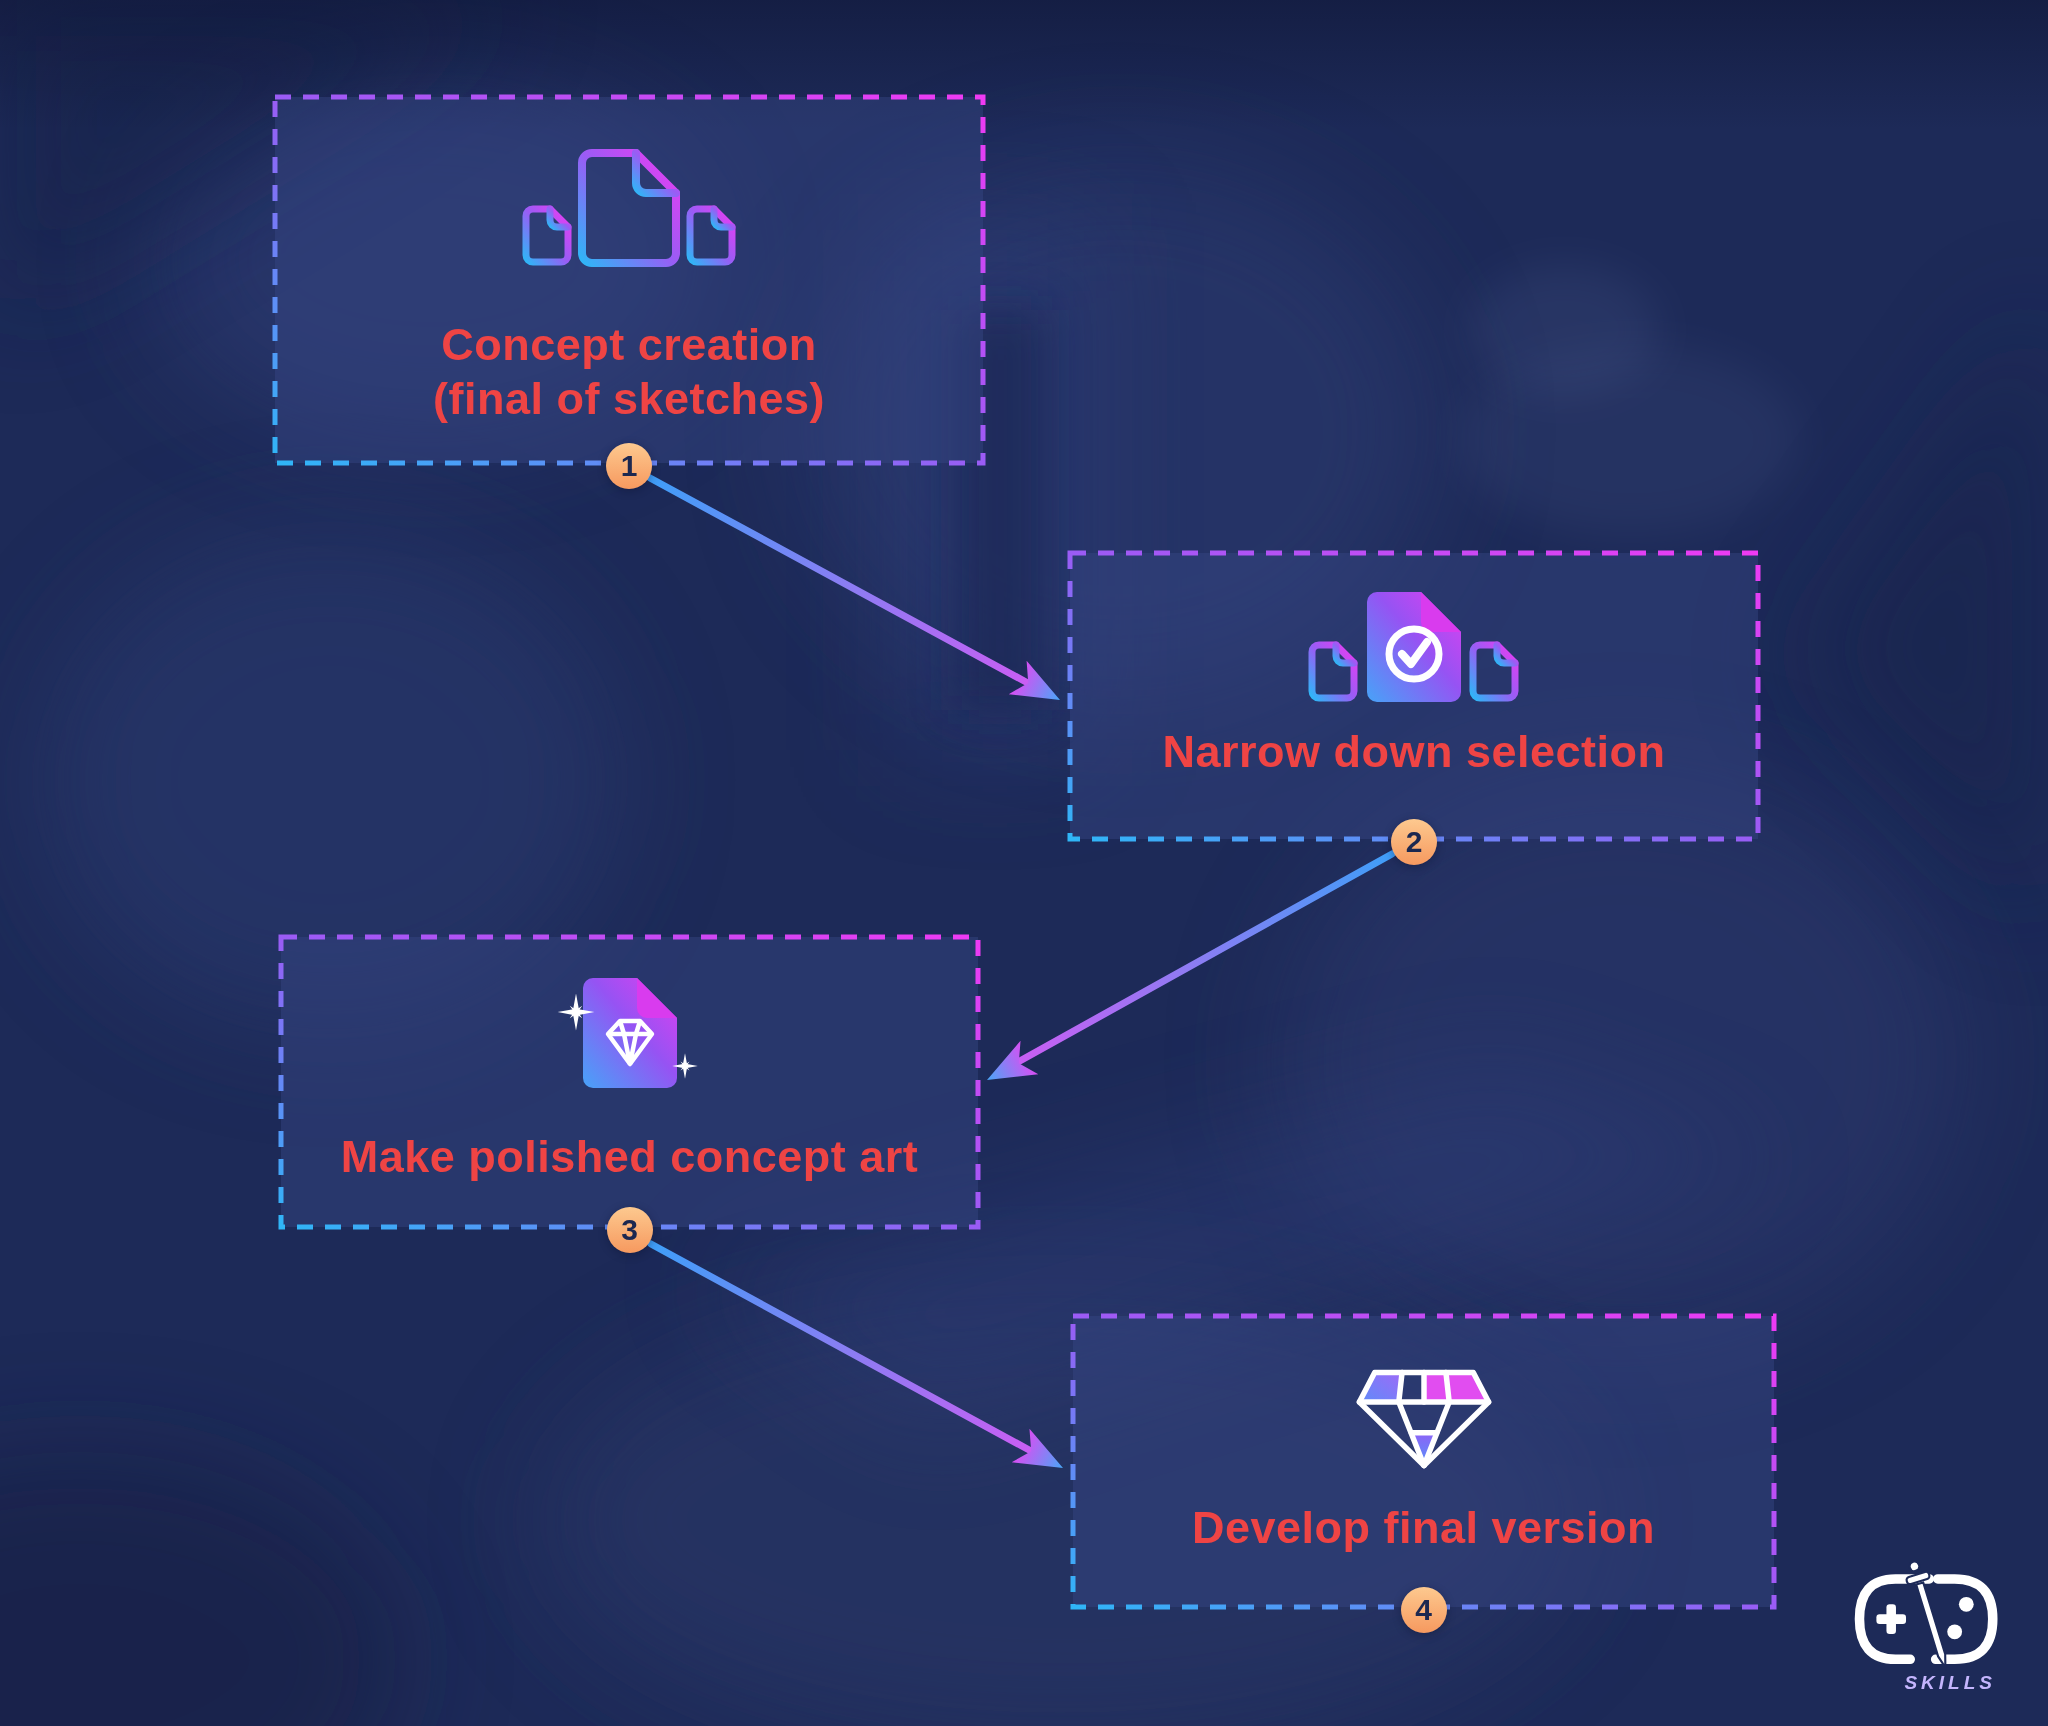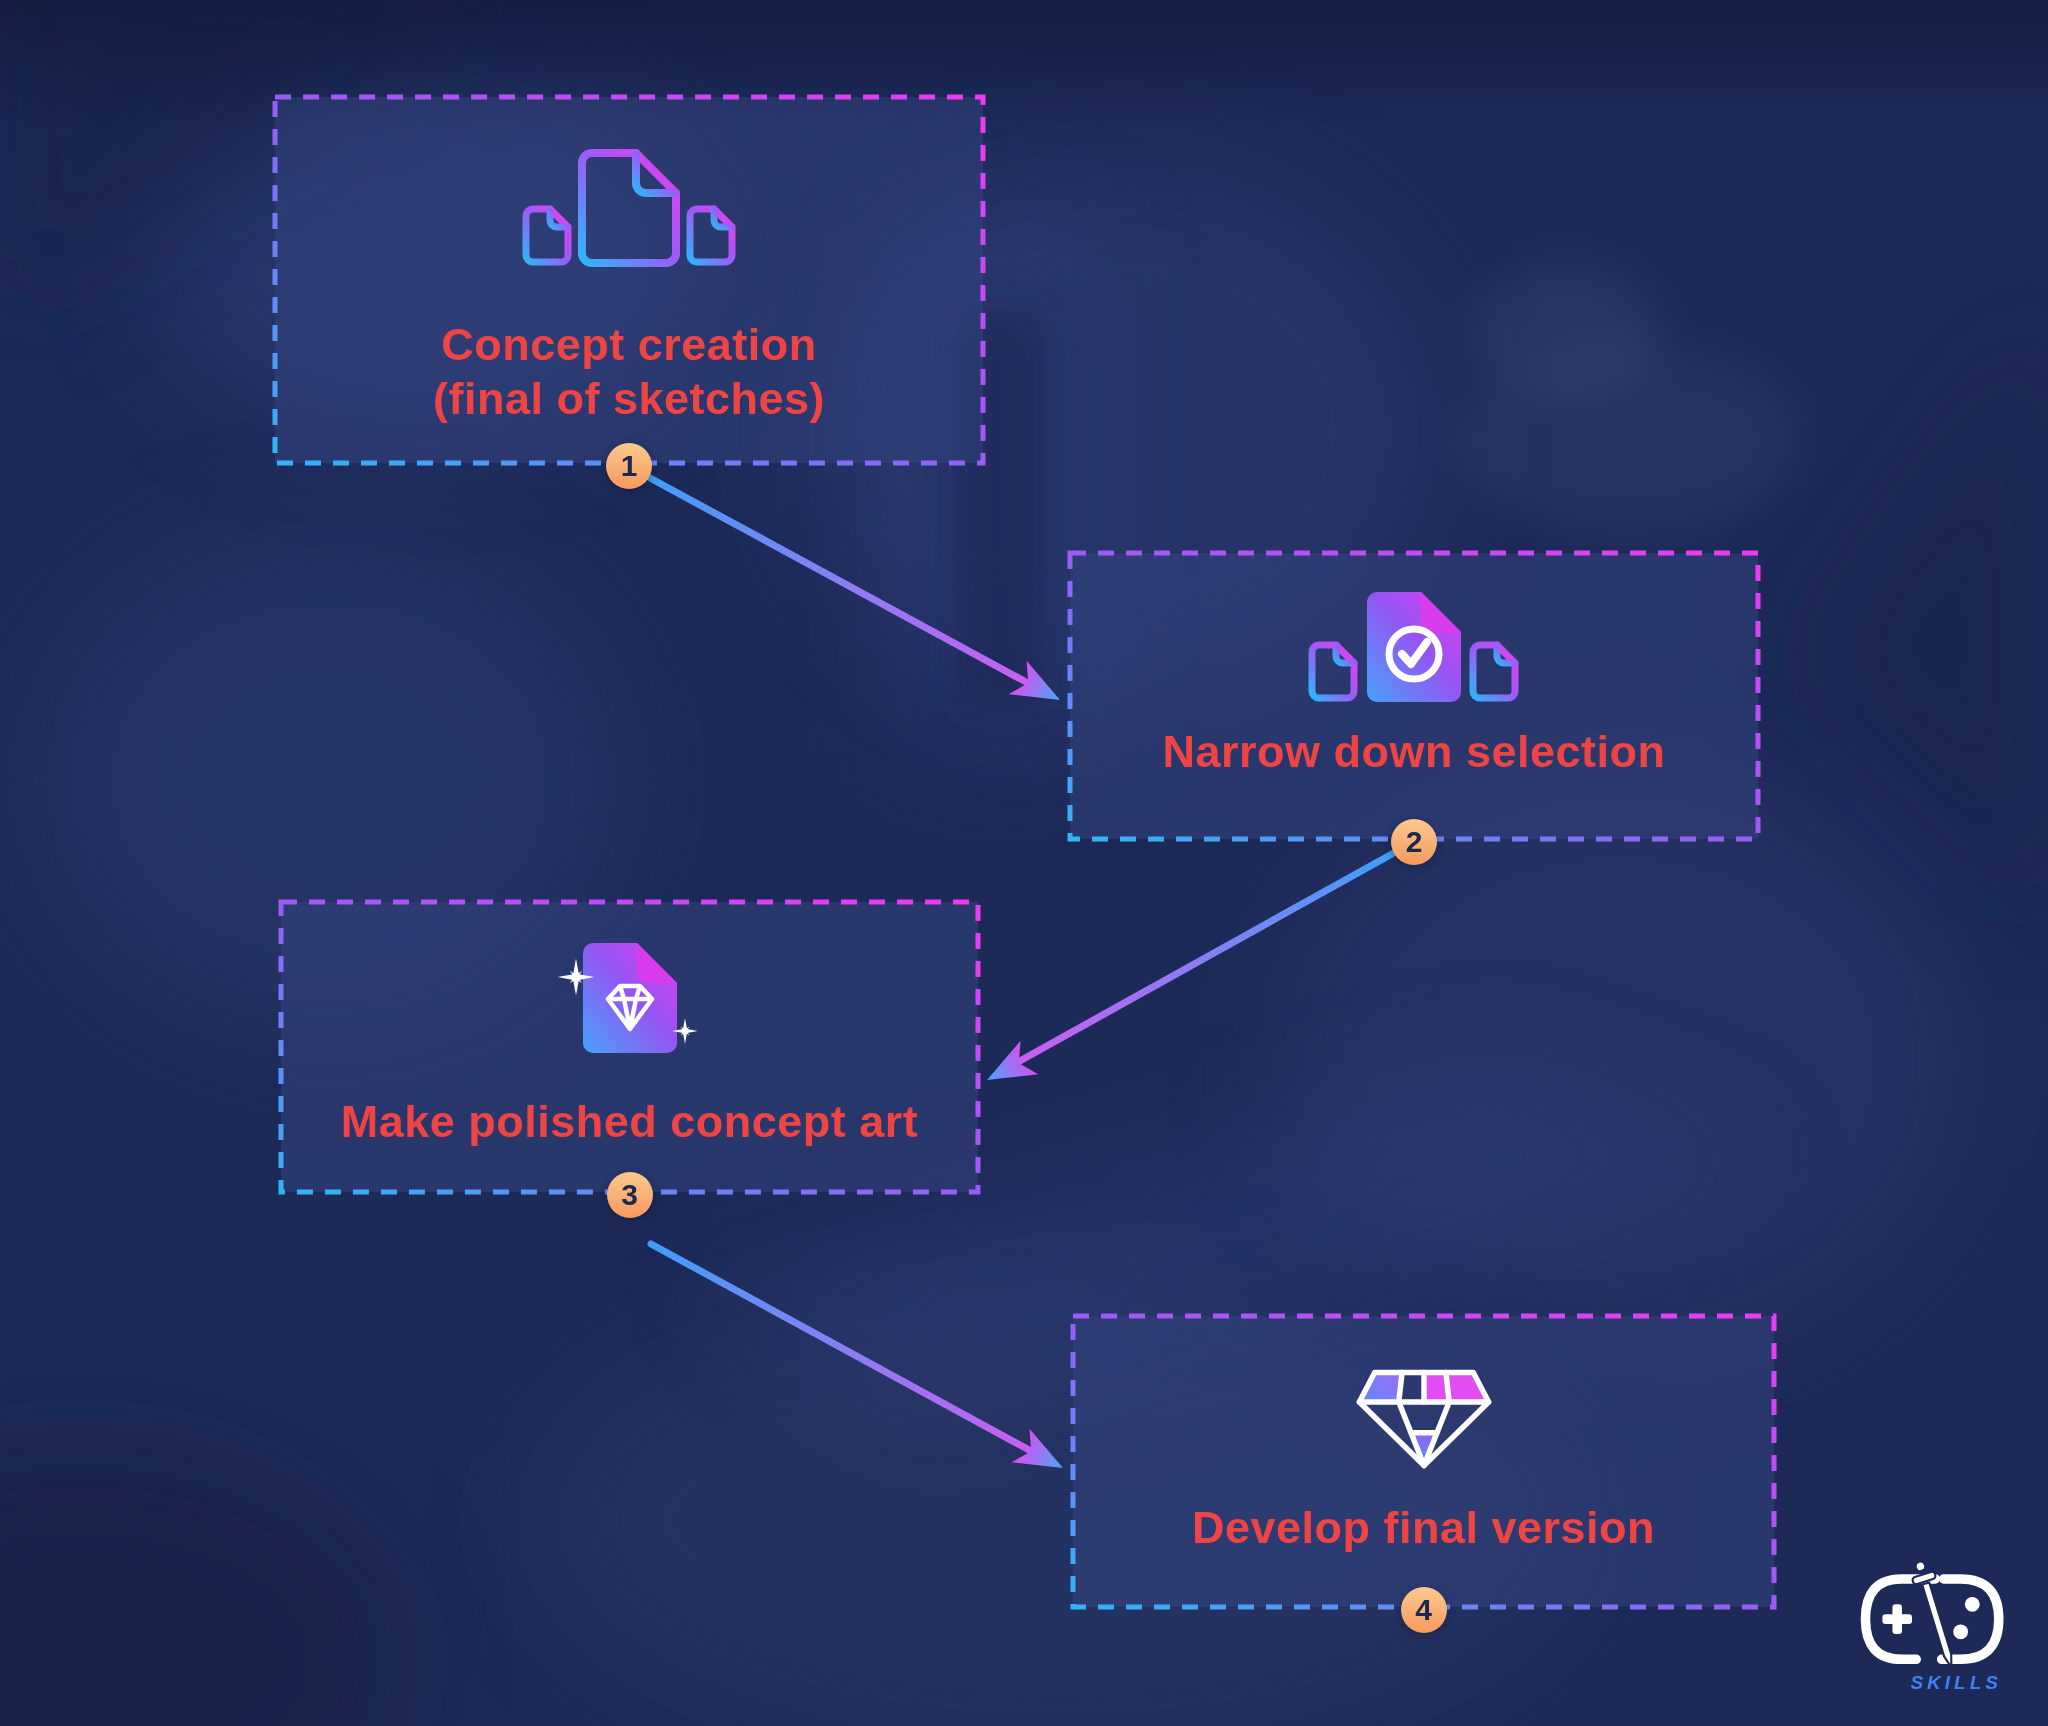--- a/index.html
+++ b/index.html
@@ -12,32 +12,32 @@
   .caption{position:absolute;left:0;width:100%;text-align:center;color:#ef4444;
            font-weight:700;font-size:45px;line-height:54px;letter-spacing:.5px;}
   .badge{position:absolute;left:50%;top:100%;transform:translate(-50%,-50%);
          width:46px;height:46px;border-radius:50%;
          background:linear-gradient(180deg,#fdc98f 0%,#f6995f 100%);
          color:#1c2850;font-weight:700;font-size:30px;
          display:flex;align-items:center;justify-content:center;
          box-shadow:0 2px 8px rgba(10,15,40,.35);z-index:3;}
   .box-1{left:272px;top:94px;width:714px;height:372px;}
   .box-2{left:1067px;top:550px;width:694px;height:292px;}
-  .box-3{left:278px;top:899px;width:703px;height:296px;}
+  .box-3{left:278px;top:934px;width:703px;height:296px;}
   .box-4{left:1070px;top:1313px;width:707px;height:297px;}
   .box-1 .icon-wrap{top:52px;}
   .box-2 .icon-wrap{top:36px;}
   .box-3 .icon-wrap{top:34px;}
   .box-4 .icon-wrap{top:32px;}
   .box-1 .caption{top:224px;}
   .box-2 .caption{top:175px;}
   .box-3 .caption{top:196px;}
   .box-4 .caption{top:188px;}
   .arrows{position:absolute;inset:0;pointer-events:none;z-index:2;}
-  .logo{position:absolute;right:38px;bottom:32px;width:160px;color:#3b82f6;z-index:4;}
+  .logo{position:absolute;right:44px;bottom:32px;width:160px;color:#c4b5fd;z-index:4;}
   .logo-sub{font-style:italic;font-weight:700;font-size:19px;letter-spacing:4px;
             text-align:right;padding-right:8px;margin-top:-4px;}
 </style>
 </head>
 <body>
 
 <div class="canvas">
 
   <svg class="bg-art" width="2048" height="1726">
     <defs>

